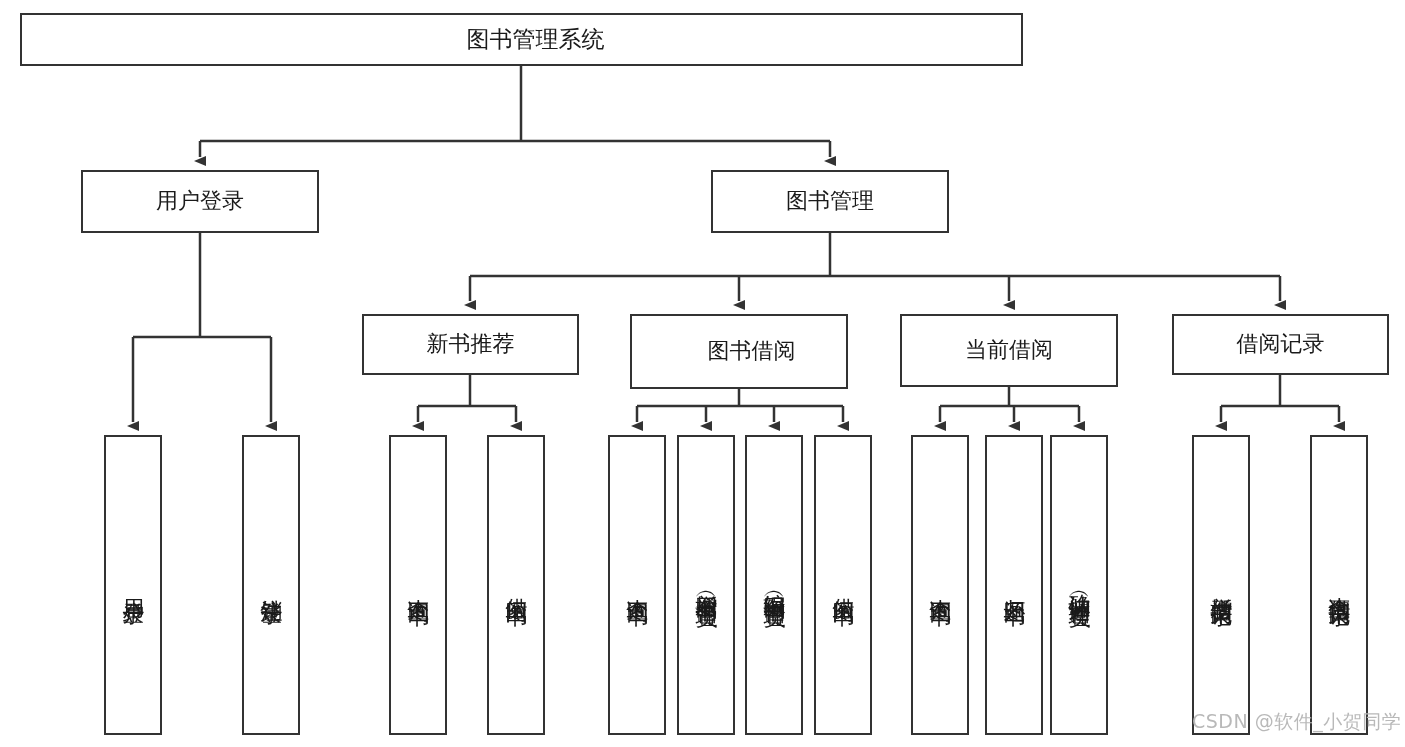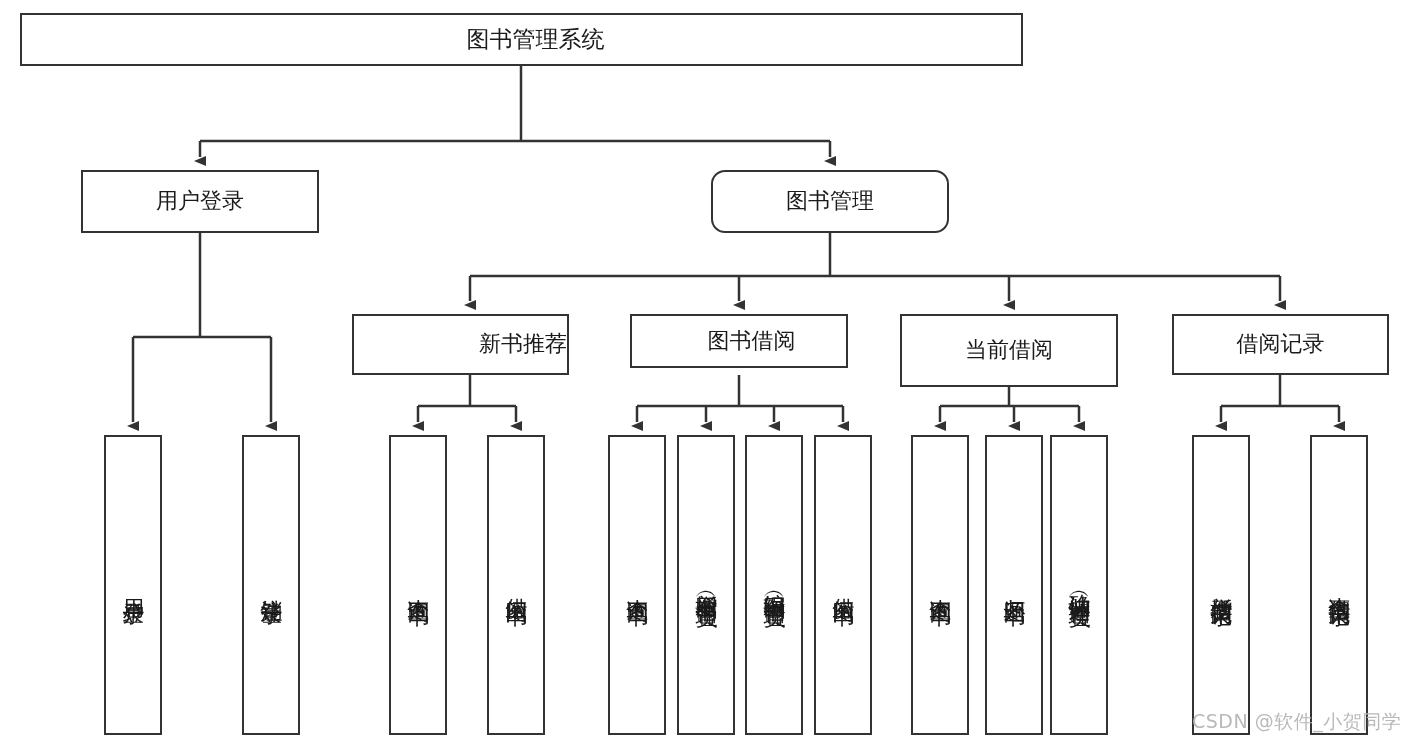--- a/index.html
+++ b/index.html
@@ -124,28 +124,28 @@
     </g>
   </svg>
 
   <div class="node root" style="left: 20px; top: 13px; width: 1003px; height: 53px; padding-left: 28px;">
     <span>图书管理系统</span>
   </div>
 
   <div class="node lvl2" style="left: 81px; top: 170px; width: 238px; height: 63px;">
     <span>用户登录</span>
   </div>
-  <div class="node lvl2" style="left: 711px; top: 170px; width: 238px; height: 63px; border-radius: 14px;">
+  <div class="node lvl2" style="left: 711px; top: 170px; width: 238px; height: 63px;">
     <span>图书管理</span>
   </div>
 
-  <div class="node lvl3" style="left: 352px; top: 314px; width: 217px; height: 61px; justify-content: flex-end;">
+  <div class="node lvl3" style="left: 362px; top: 314px; width: 217px; height: 61px;">
     <span>新书推荐</span>
   </div>
-  <div class="node lvl3" style="left: 630px; top: 314px; width: 218px; height: 54px; padding-left: 25px;">
+  <div class="node lvl3" style="left: 630px; top: 314px; width: 218px; height: 75px; padding-left: 25px;">
     <span>图书借阅</span>
   </div>
   <div class="node lvl3" style="left: 900px; top: 314px; width: 218px; height: 73px;">
     <span>当前借阅</span>
   </div>
   <div class="node lvl3" style="left: 1172px; top: 314px; width: 217px; height: 61px;">
     <span>借阅记录</span>
   </div>
 
   <div class="node leaf" style="left: 104px; top: 435px; width: 58px; height: 300px;">

